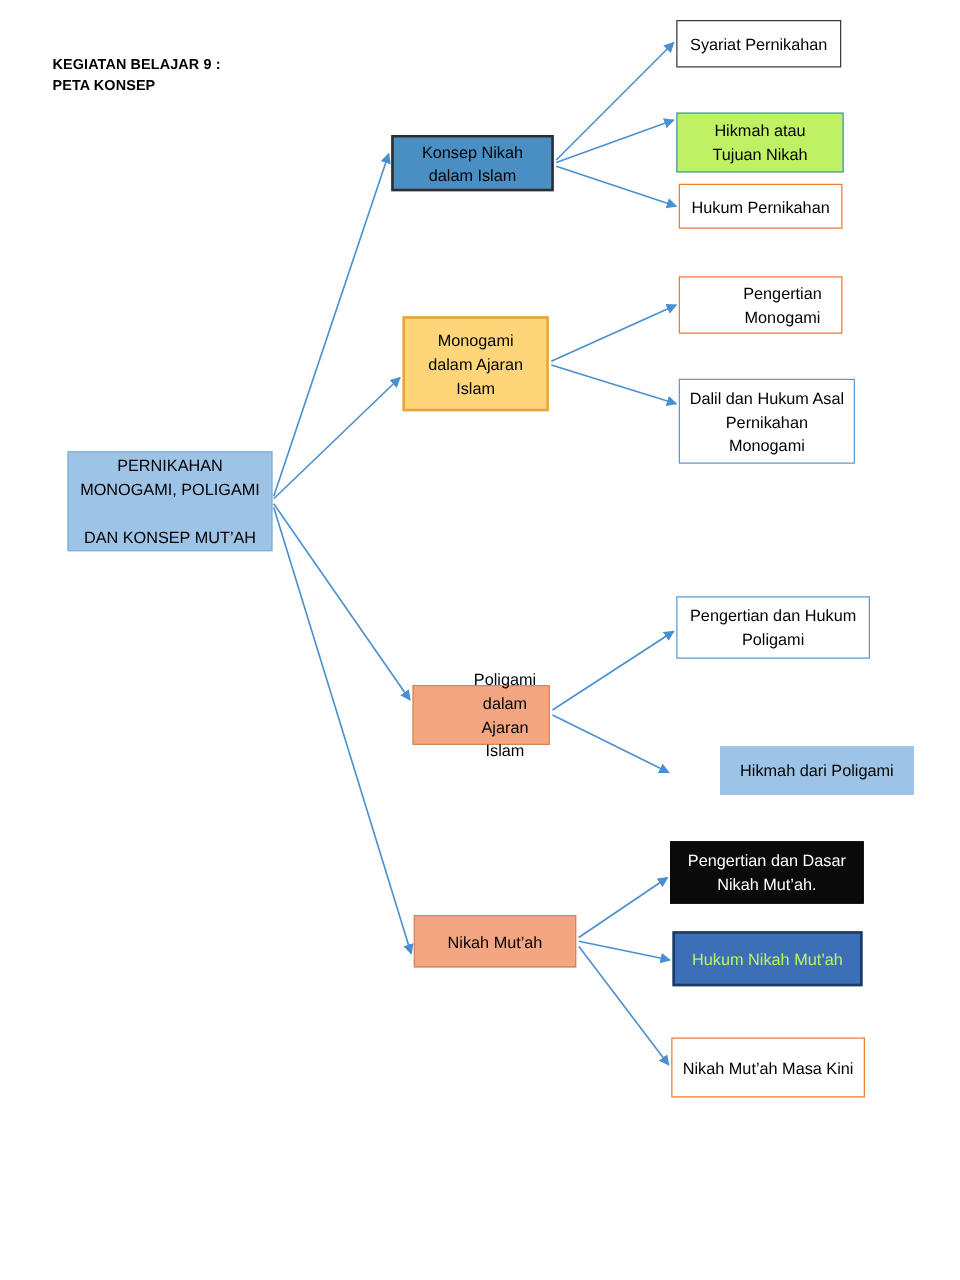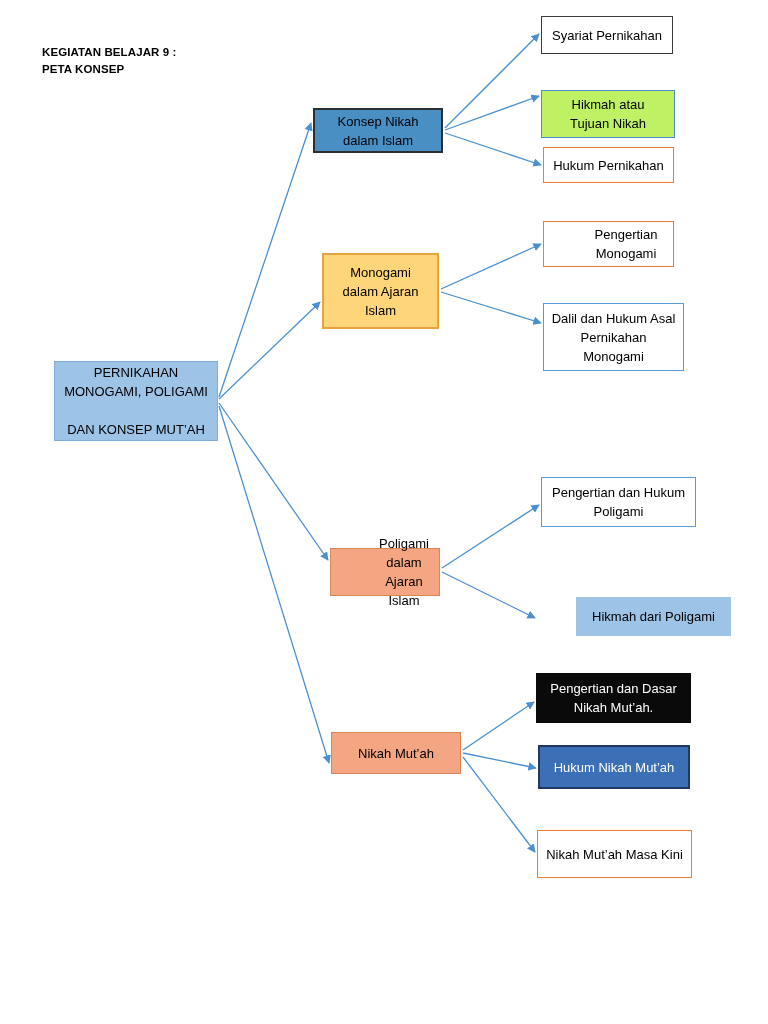--- a/index.html
+++ b/index.html
@@ -53,21 +53,21 @@
   }
   .node span { display: block; width: 100%; }
 
   
   .fill-lightblue { background: #9DC3E6; border: 1px solid #7FAFD8; }
   .fill-midblue   { background: #4A8FC4; border: 2px solid #2E2E2E; }
   .fill-amber     { background: #FFD57A; border: 2px solid #E8A33D; }
   .fill-salmon    { background: #F4A582; border: 1.5px solid #D98556; }
   .fill-lightblue2{ background: #9DC3E6; border: 1px solid #9DC3E6; }
   .fill-black     { background: #0A0A0A; border: 1px solid #0A0A0A; color: #ffffff; }
-  .fill-blue      { background: #3B6FB6; border: 2px solid #1F3864; color: #ffffff; }
+  .fill-blue      { background: #3B6FB6; border: 2px solid #1F3864; color: #bef264; }
   .out-dark       { background: #ffffff; border: 1.6px solid #3B3B3B; }
   .out-blue       { background: #bef264; border: 1.6px solid #4A90D0; margin-top: 18px; }
   .out-blue-thin  { background: #ffffff; border: 1.2px solid #5B9BD5; }
   .out-orange     { background: #ffffff; border: 1.8px solid #ED7D31; }
 </style>
 </head>
 <body>
 
 <div id="canvas">
 

